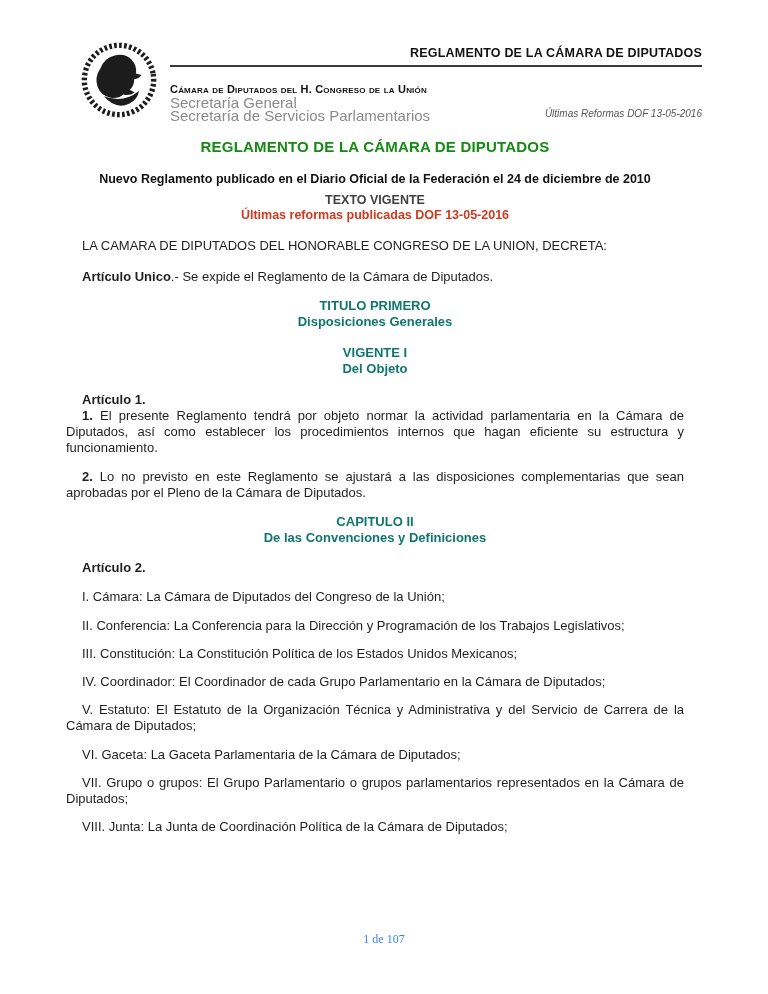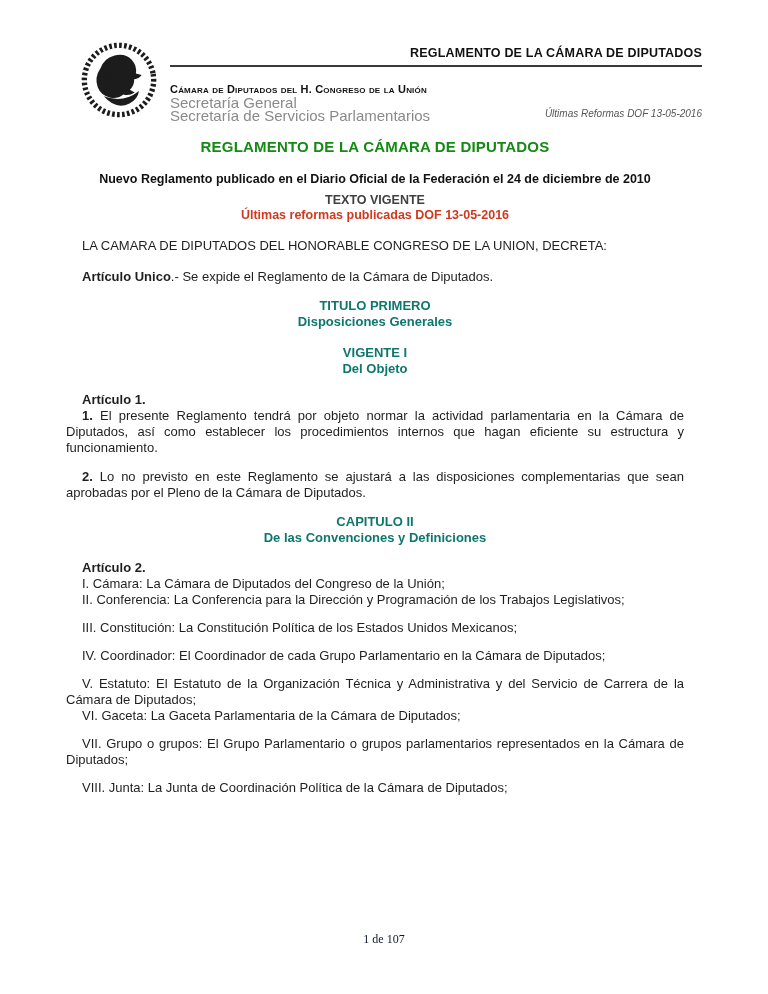--- a/index.html
+++ b/index.html
@@ -51,28 +51,28 @@
 
   .mt-al-margen { margin-top:34px; }
   .mt-decree { margin-top:15px; }
   .mt-unico { margin-top:15px; }
   .mt-titulo { margin-top:13px; }
   .mt-cap1 { margin-top:15px; }
   .mt-art1 { margin-top:15px; }
   .mt-p2 { margin-top:13px; }
   .mt-cap2 { margin-top:13px; }
   .mt-art2 { margin-top:14px; }
-  .mt-def { }
+  .mt-def { margin-top:13px; }
   .mt-def-sm { margin-top:12px; }
 
   
   .footer {
     position:absolute; left:0; top:932px; width:768px;
     text-align:center; font-family:"Liberation Serif", serif;
-    font-size:12px; color:#0f172a;
+    font-size:12px; color:#3b82f6;
   }
 </style>
 </head>
 <body>
 
 <div class="page">
 
   <div class="seal">
     <svg viewBox="0 0 100 90" xmlns="http://www.w3.org/2000/svg" aria-hidden="true">
       <g transform="rotate(-10 50 45)">

